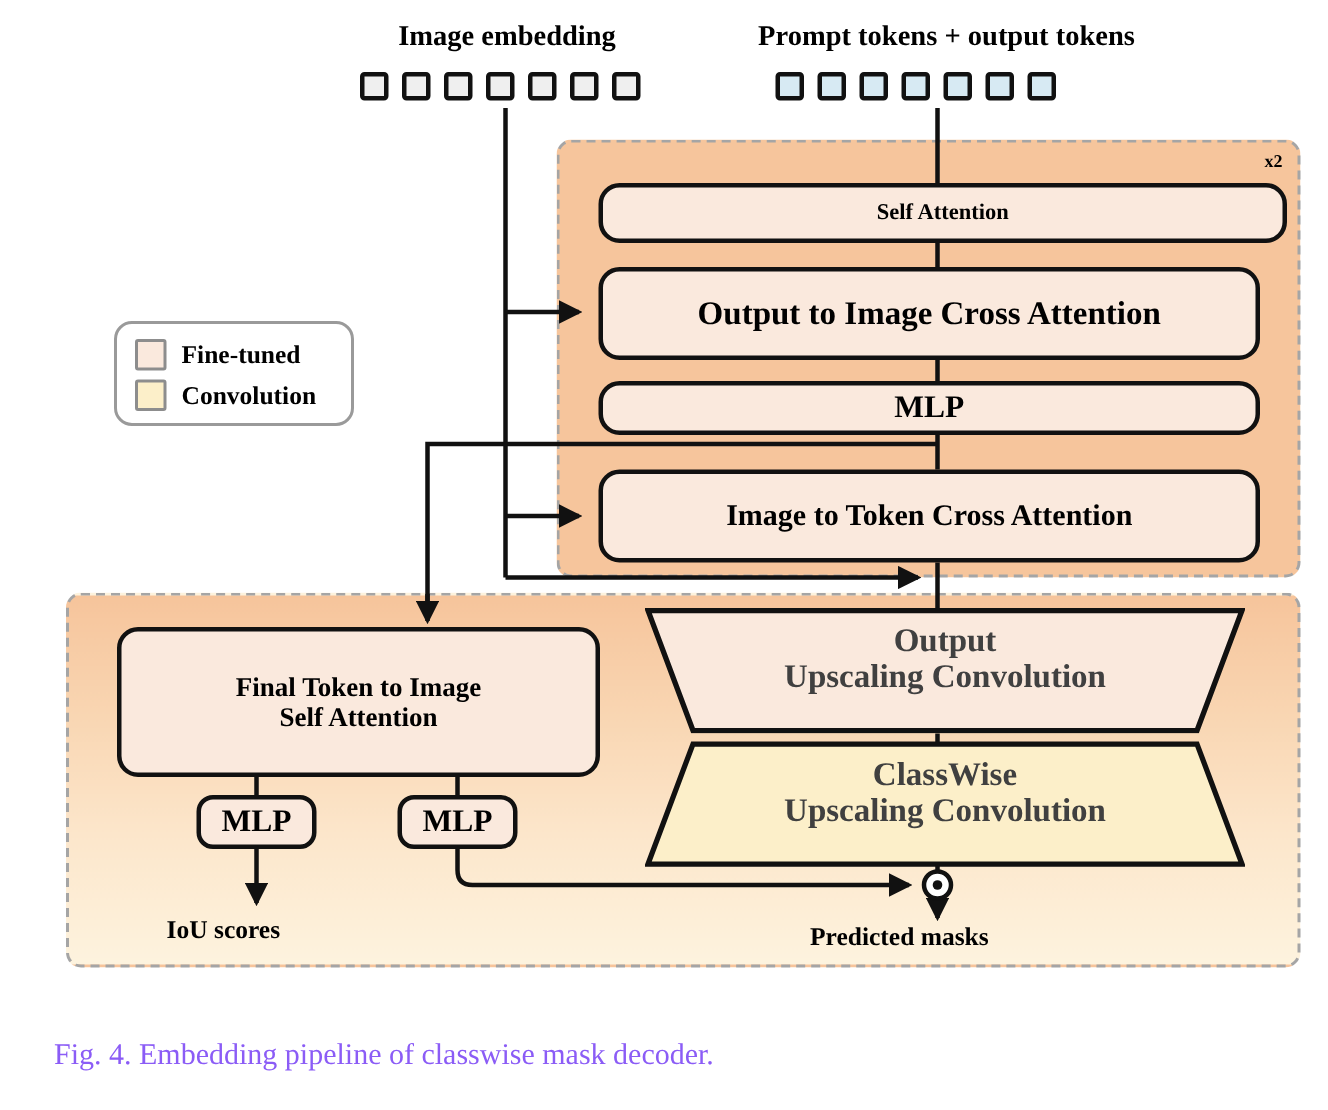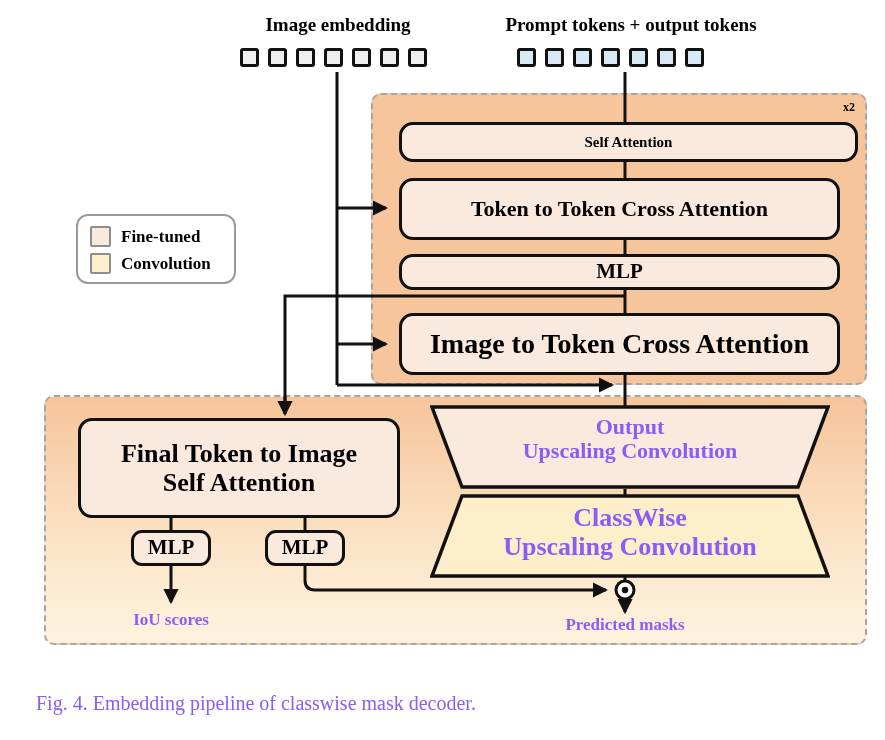--- a/index.html
+++ b/index.html
@@ -130,42 +130,41 @@
   }
   .module.small-radius { border-radius: 11px; }
 
   
   .trap-wrap { position: absolute; }
   .trap-label {
     position: absolute;
     left: 0; right: 0;
     text-align: center;
     font-weight: bold;
-    color: #8b5cf6;
+    color: #404040;
     line-height: 1.1;
     pointer-events: none;
   }
 
   
   #wires {
     position: absolute;
     left: 0; top: 0;
     width: 885px;
     height: 740px;
     pointer-events: none;
   }
 
   
   .flow-label {
     position: absolute;
     font-weight: bold;
     font-size: 17px;
-    color: #8b5cf6;
+    color: #000000;
     white-space: nowrap;
-    text-align: center;
   }
 
   
   #caption {
     position: absolute;
     left: 36px;
     top: 692px;
     font-size: 20px;
     color: #8b5cf6;
     white-space: nowrap;
@@ -214,34 +213,34 @@
 
   <div class="dashed-box" id="encoder-block">
     <span class="x2-label">x2</span>
   </div>
 
   <div class="module" style="left:399px; top:122px; width:459px; height:40px; font-size:15px;">
     <span>Self Attention</span>
   </div>
 
   <div class="module" style="left:399px; top:178px; width:441px; height:62px; font-size:22px;">
-    <span>Token to Token Cross Attention</span>
+    <span>Output to Image Cross Attention</span>
   </div>
 
   <div class="module" style="left:399px; top:254px; width:441px; height:36px; font-size:21px;">
     <span>MLP</span>
   </div>
 
-  <div class="module" style="left:399px; top:313px; width:441px; height:62px; font-size:28px;">
+  <div class="module" style="left:399px; top:313px; width:441px; height:62px; font-size:20px;">
     <span>Image to Token Cross Attention</span>
   </div>
 
   <div class="dashed-box" id="decoder-block"></div>
 
-  <div class="module" style="left:78px; top:418px; width:322px; height:100px; font-size:26px; flex-direction:column;">
+  <div class="module" style="left:78px; top:418px; width:322px; height:100px; font-size:18px; flex-direction:column;">
     <span>Final Token to Image</span>
     <span>Self Attention</span>
   </div>
 
   <div class="module small-radius" style="left:131px; top:530px; width:80px; height:36px; font-size:21px;">
     <span>MLP</span>
   </div>
 
   <div class="module small-radius" style="left:265px; top:530px; width:80px; height:36px; font-size:21px;">
     <span>MLP</span>
@@ -254,21 +253,21 @@
     <div class="trap-label" style="top:10px; font-size:22px;">
       <div>Output</div>
       <div>Upscaling Convolution</div>
     </div>
   </div>
 
   <div class="trap-wrap" style="left:430px; top:494px; width:400px; height:84px;">
     <svg width="400" height="84" viewBox="0 0 400 84">
       <polygon points="32,2 368,2 398,82 2,82" fill="#fcefc9" stroke="#111" stroke-width="3.5" stroke-linejoin="miter" transform="translate(0,0)"></polygon>
     </svg>
-    <div class="trap-label" style="top:10px; font-size:26px;">
+    <div class="trap-label" style="top:10px; font-size:22px;">
       <div>ClassWise</div>
       <div>Upscaling Convolution</div>
     </div>
   </div>
 
   <div class="flow-label" style="left:111px; top:610px; width:120px;">IoU scores</div>
 
   <div class="flow-label" style="left:540px; top:615px; width:170px;">Predicted masks</div>
 
   <svg id="wires">

